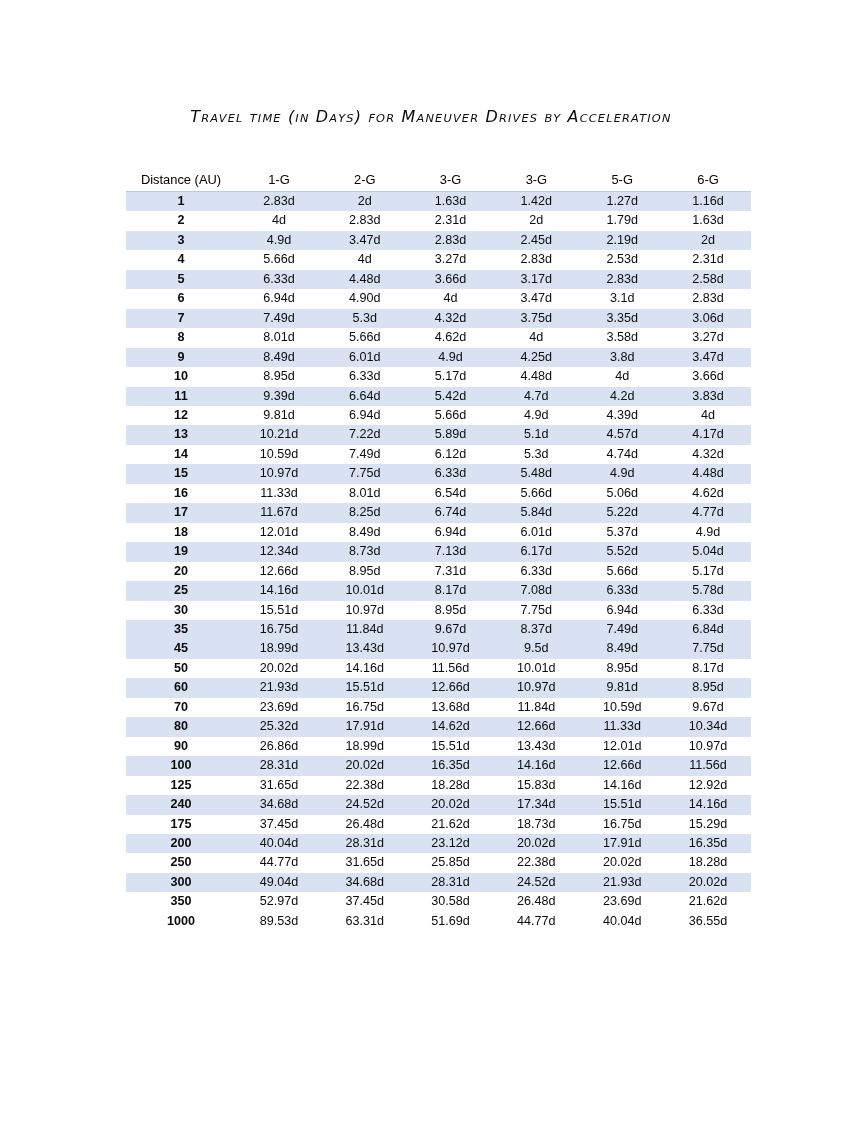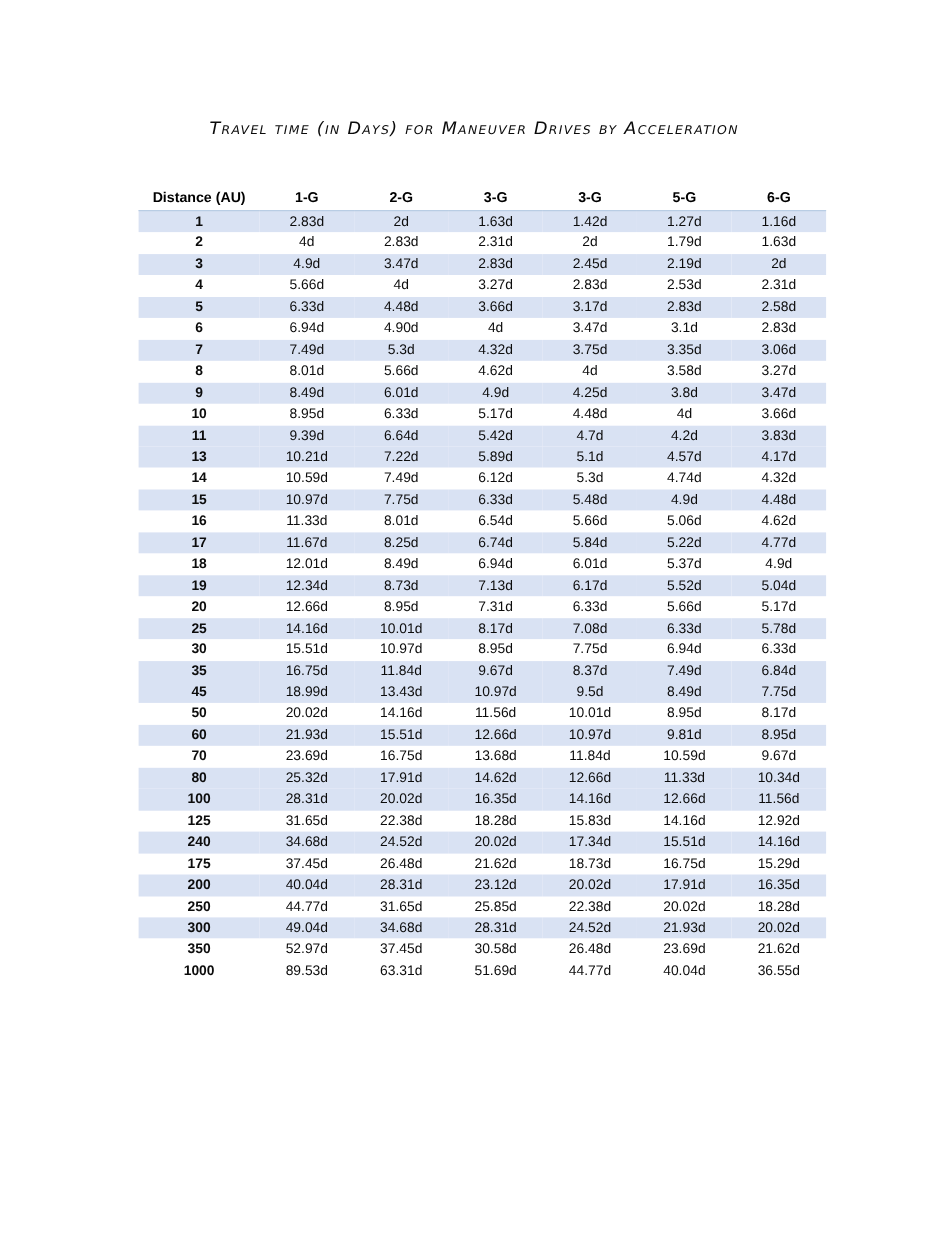--- a/index.html
+++ b/index.html
@@ -47,21 +47,21 @@
   }
   table.grid {
     border-collapse: collapse;
     width: 625px;
     table-layout: fixed;
     font-size: 12.6px;
   }
   table.grid col.c-dist { width: 110px; }
   table.grid col.c-g    { width: 85.8px; }
   table.grid thead th {
-    font-weight: bold;
+    font-weight: normal;
     font-size: 12.9px;
     text-align: center;
     padding: 0 0 4px 0;
     border-bottom: 1.6px solid #b9cce4;
     white-space: nowrap;
     color: #000;
   }
   table.grid tbody td {
     text-align: center;
     height: 19.45px;
@@ -200,20 +200,29 @@
           </tr>
           <tr class="shaded">
             <td class="dist">11</td>
             <td>9.39d</td>
             <td>6.64d</td>
             <td>5.42d</td>
             <td>4.7d</td>
             <td>4.2d</td>
             <td>3.83d</td>
           </tr>
+          <tr>
+            <td class="dist">12</td>
+            <td>9.81d</td>
+            <td>6.94d</td>
+            <td>5.66d</td>
+            <td>4.9d</td>
+            <td>4.39d</td>
+            <td>4d</td>
+          </tr>
           <tr class="shaded">
             <td class="dist">13</td>
             <td>10.21d</td>
             <td>7.22d</td>
             <td>5.89d</td>
             <td>5.1d</td>
             <td>4.57d</td>
             <td>4.17d</td>
           </tr>
           <tr>
@@ -344,20 +353,29 @@
           </tr>
           <tr class="shaded">
             <td class="dist">80</td>
             <td>25.32d</td>
             <td>17.91d</td>
             <td>14.62d</td>
             <td>12.66d</td>
             <td>11.33d</td>
             <td>10.34d</td>
           </tr>
+          <tr>
+            <td class="dist">90</td>
+            <td>26.86d</td>
+            <td>18.99d</td>
+            <td>15.51d</td>
+            <td>13.43d</td>
+            <td>12.01d</td>
+            <td>10.97d</td>
+          </tr>
           <tr class="shaded">
             <td class="dist">100</td>
             <td>28.31d</td>
             <td>20.02d</td>
             <td>16.35d</td>
             <td>14.16d</td>
             <td>12.66d</td>
             <td>11.56d</td>
           </tr>
           <tr>

